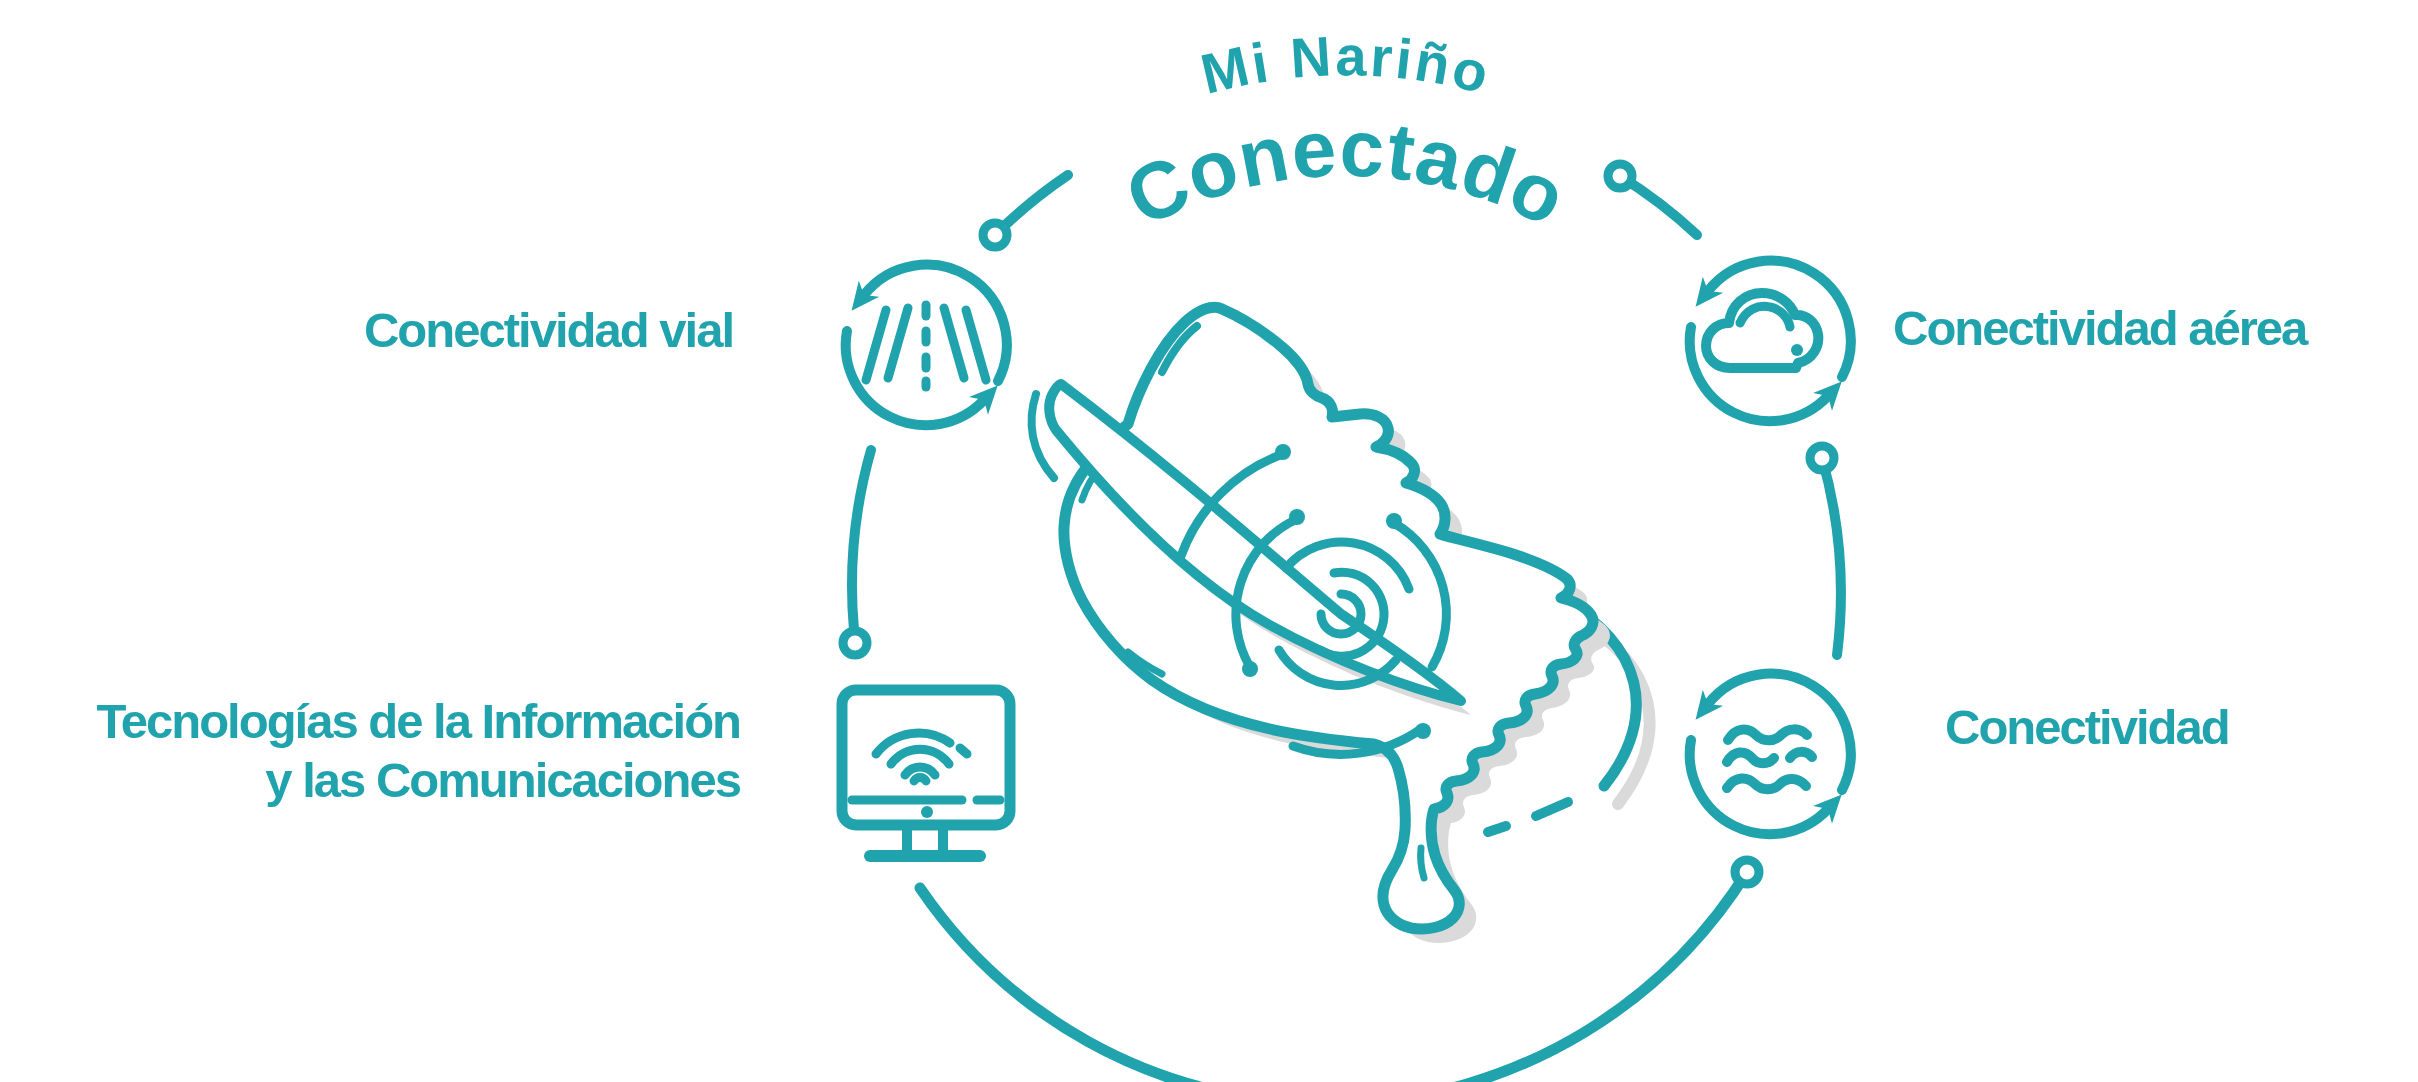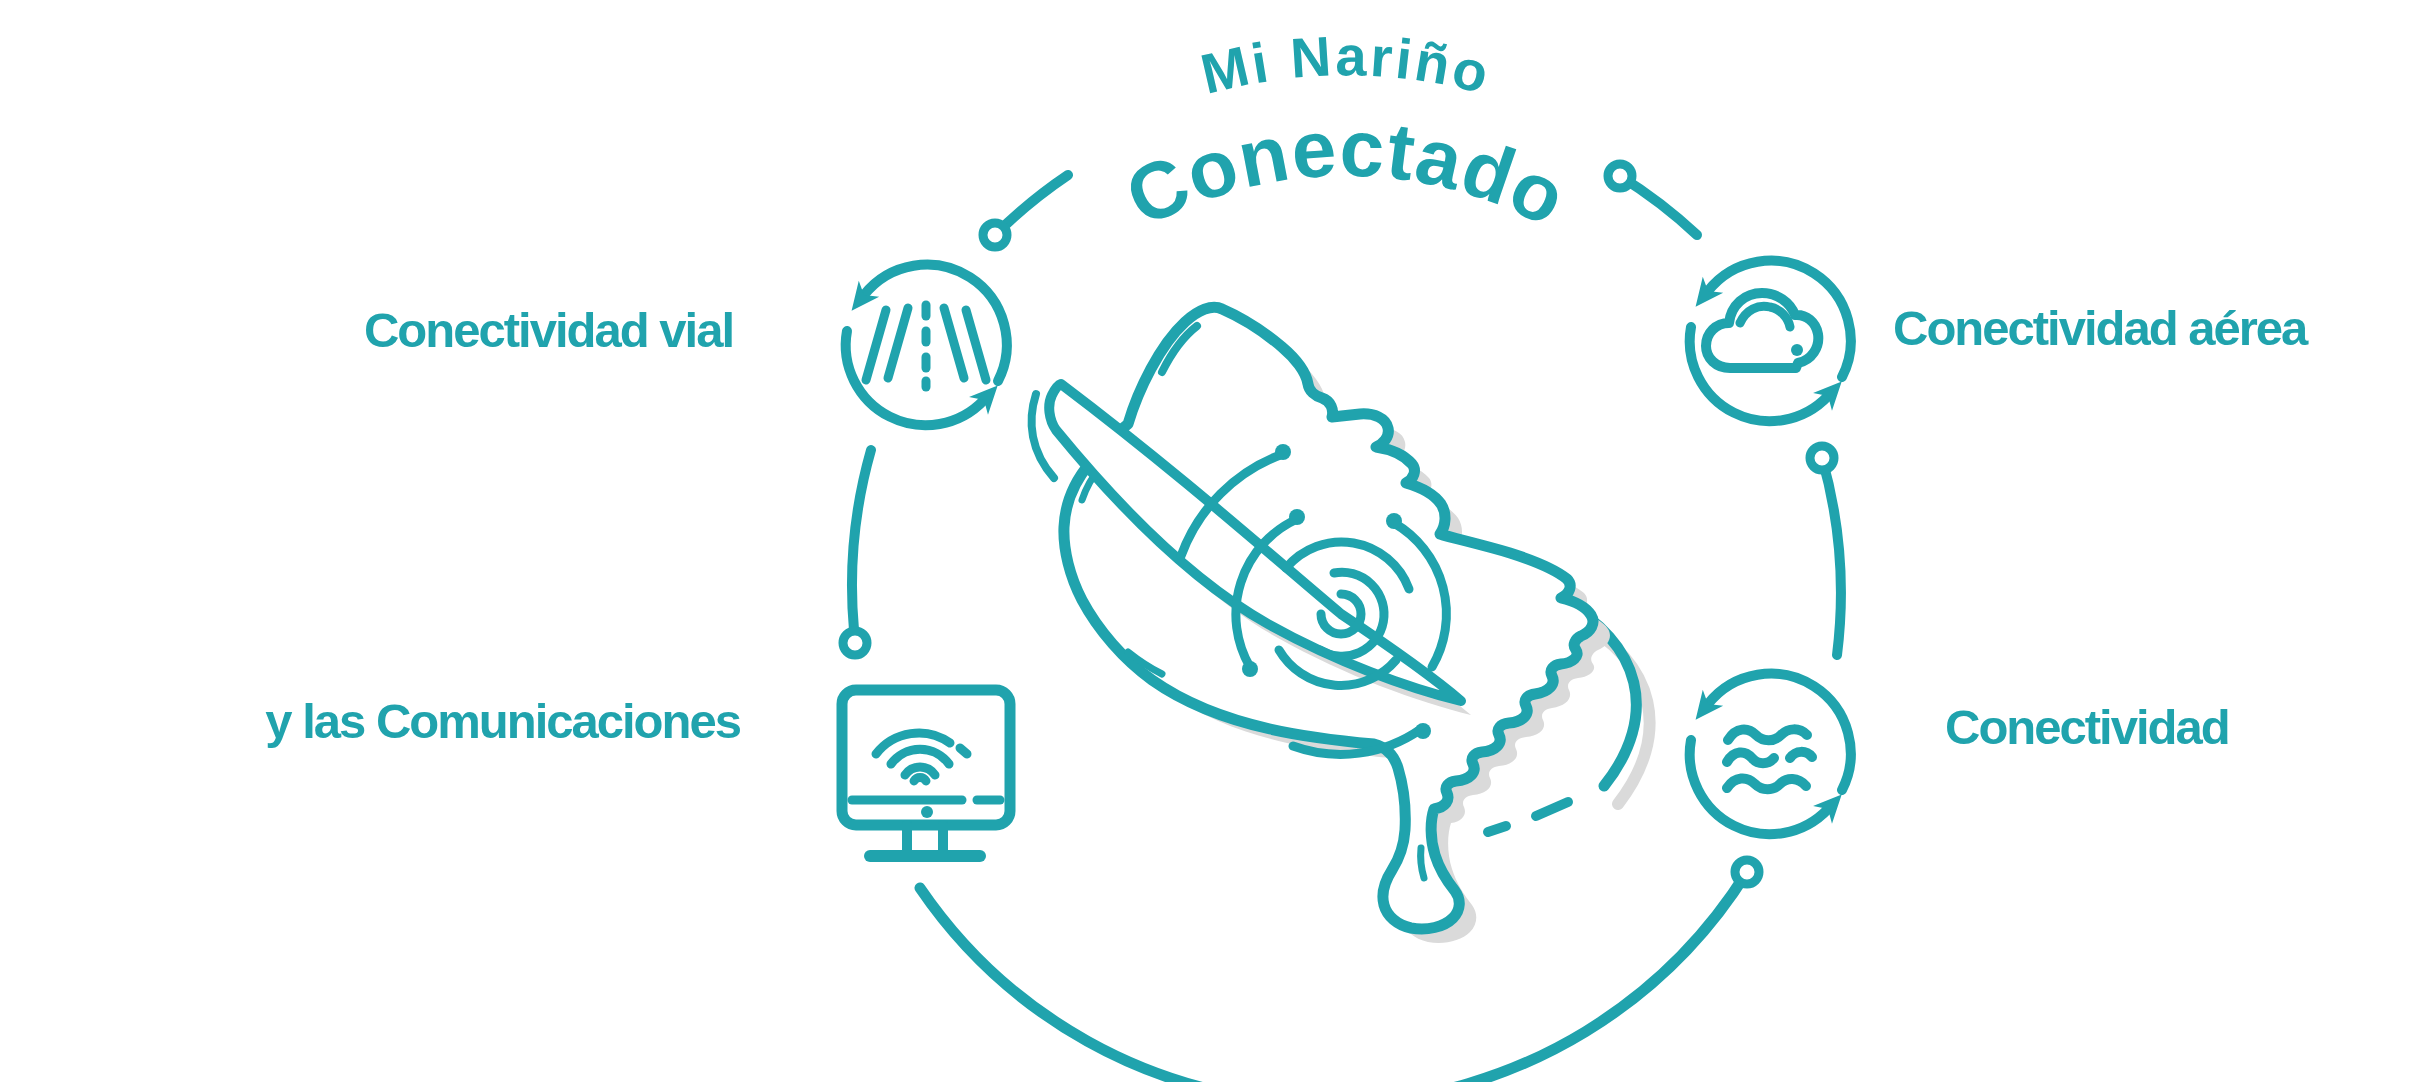--- a/index.html
+++ b/index.html
@@ -228,20 +228,21 @@
         <textPath href="#arcCon" startOffset="50%">Conectado</textPath>
       </text>
     </g>
   </svg>
 
   <div class="lbl r" style="right:1685px;top:301px;">Conectividad vial</div>
 
   <div class="lbl" style="left:1893px;top:299px;">Conectividad aérea</div>
 
   <div class="lbl r" style="right:1678px;top:692px;">
+    <div>Tecnologías de la Información</div>
     <div>y las Comunicaciones</div>
   </div>
 
   <div class="lbl" style="left:1945px;top:698px;">
     <div>Conectividad</div>
   </div>
 
 </div>
 
 </body></html>

